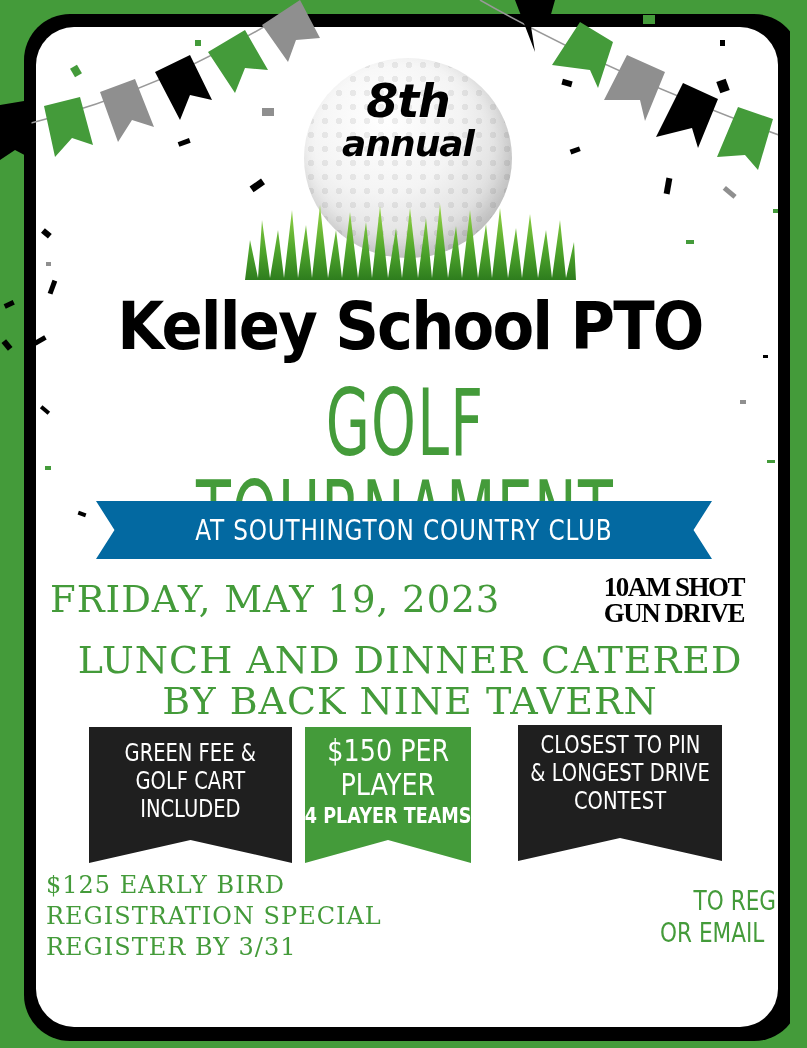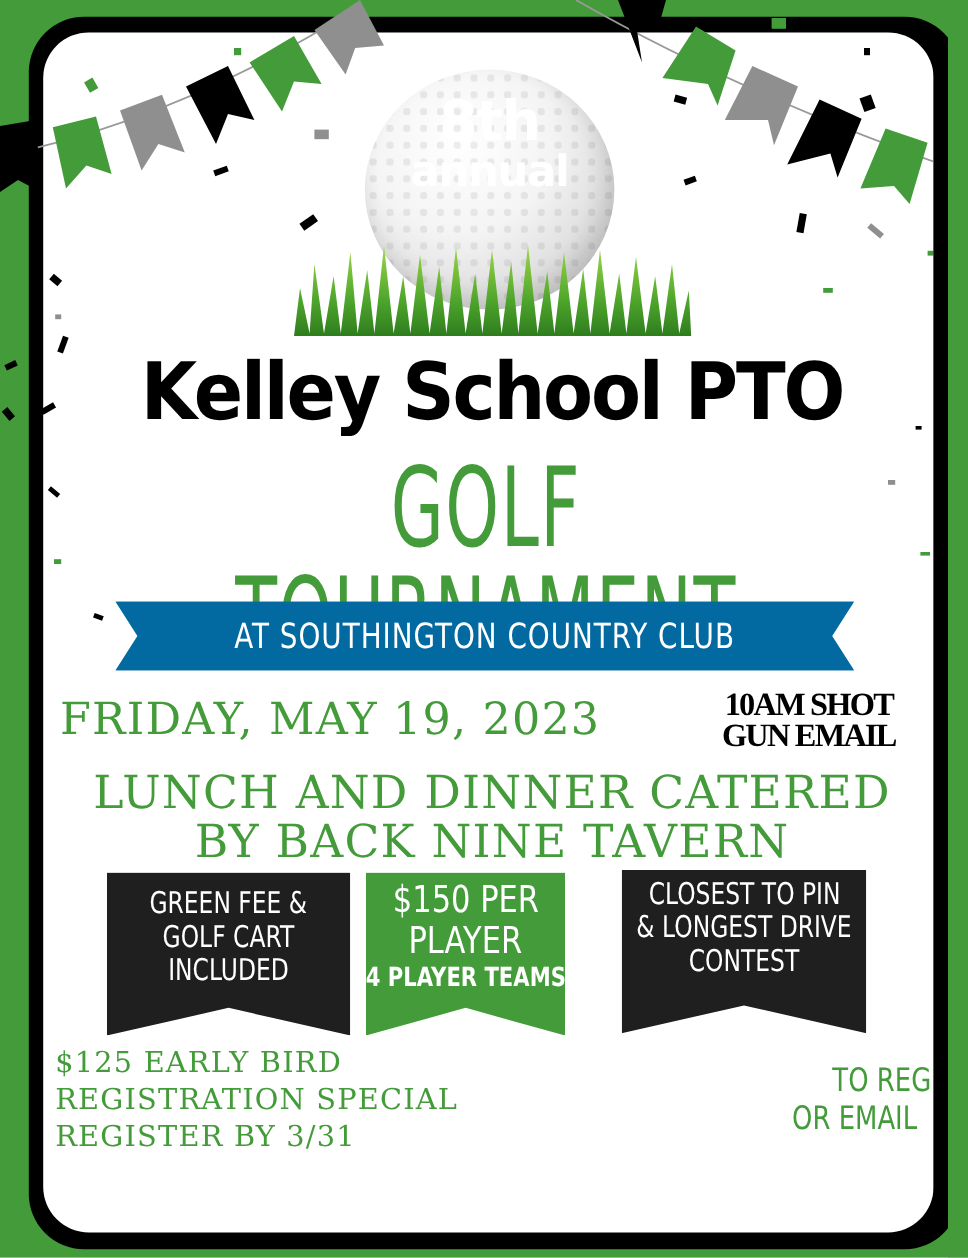--- a/index.html
+++ b/index.html
@@ -44,23 +44,24 @@
       background-image: radial-gradient(circle, rgba(0,0,0,0.07) 30%, transparent 34%);
       background-size: 14px 14px;
       border-radius: 50%;
     }
     .ball-text {
       position: absolute;
       left: 304px; top: 78px; width: 208px;
       text-align: center;
       font-family: "DejaVu Sans", sans-serif;
       font-weight: bold;
-      color: #ffffff;
+      color: #000000;
       z-index: 3;
       line-height: 1;
+      font-style: italic;
     }
     .ball-text .l1 { font-size: 46px; letter-spacing: -1px; display:block; }
     .ball-text .l2 { font-size: 36px; letter-spacing: -1px; display:block; margin-top: 2px; }
 
     .title-black {
       position: absolute;
       left: 60px; top: 288px; width: 700px;
       text-align: center;
       font-family: "DejaVu Sans", sans-serif;
       font-weight: bold;
@@ -265,21 +266,21 @@
 <div class="title-black">Kelley School PTO</div>
 <div class="title-green">GOLF TOURNAMENT</div>
 
 <div class="ribbon">
   <span>AT SOUTHINGTON COUNTRY CLUB</span>
 </div>
 
 <div class="date serif-green">FRIDAY, MAY 19, 2023</div>
 <div class="start">
   <div>10AM SHOT</div>
-  <div>GUN EMAIL</div>
+  <div>GUN DRIVE</div>
 </div>
 
 <div class="catered serif-green">
   <div>LUNCH AND DINNER CATERED</div>
   <div>BY BACK NINE TAVERN</div>
 </div>
 
 <div class="banner dark" style="left:89px; width:203px;">
   <div class="line">GREEN FEE &amp;</div>
   <div class="line">GOLF CART</div>

